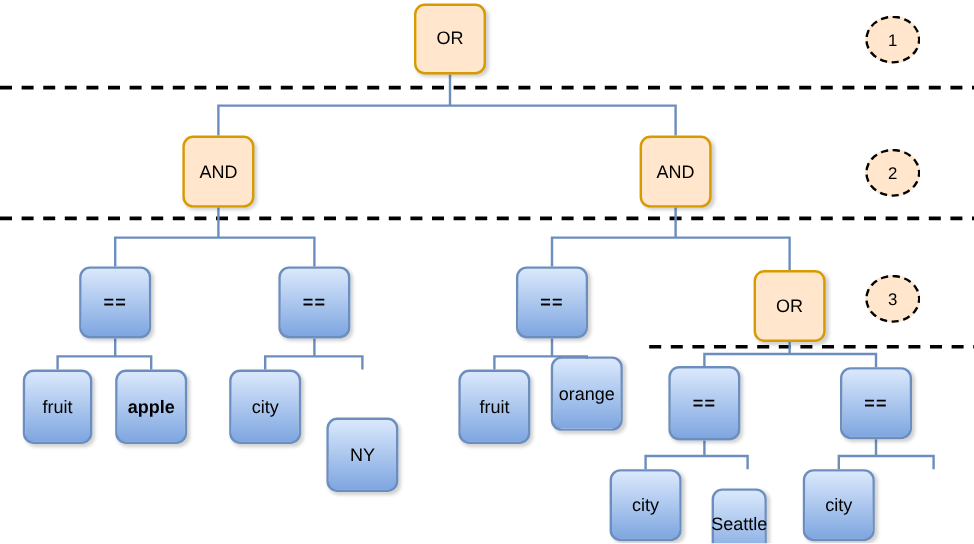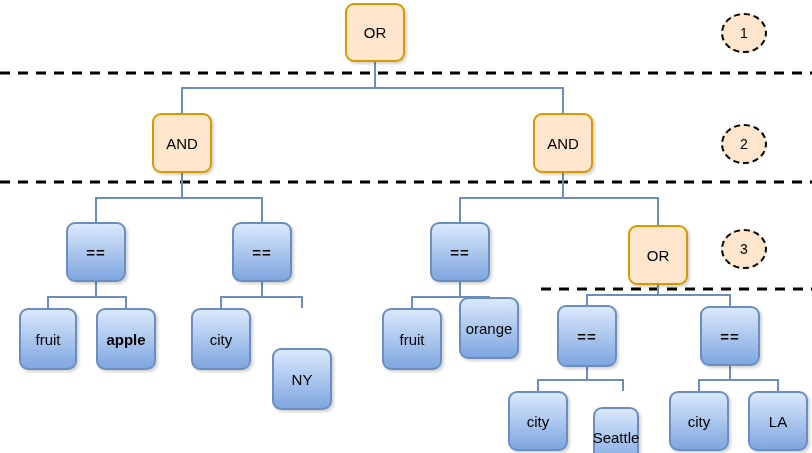--- a/index.html
+++ b/index.html
@@ -104,19 +104,18 @@
   <div id="n-ny" class="node op" data-name="leaf-ny">NY</div>
   <div id="n-fruit2" class="node op" data-name="leaf-fruit-2">fruit</div>
   <div id="n-orange" class="node op" data-name="leaf-orange">orange</div>
 
   <div id="n-eq4" class="node op" data-name="node-eq-city-seattle">==</div>
   <div id="n-eq5" class="node op" data-name="node-eq-city-la">==</div>
 
   <div id="n-city2" class="node op" data-name="leaf-city-2">city</div>
   <div id="n-seattle" class="node op" data-name="leaf-seattle">Seattle</div>
   <div id="n-city3" class="node op" data-name="leaf-city-3">city</div>
-  <div id="n-la" class="node op" data-name="leaf-la">LA</div>
 
   <div id="badge-1" class="level-badge" data-name="level-badge-1">1</div>
   <div id="badge-2" class="level-badge" data-name="level-badge-2">2</div>
   <div id="badge-3" class="level-badge" data-name="level-badge-3">3</div>
 
 </div>
 
 </body></html>

